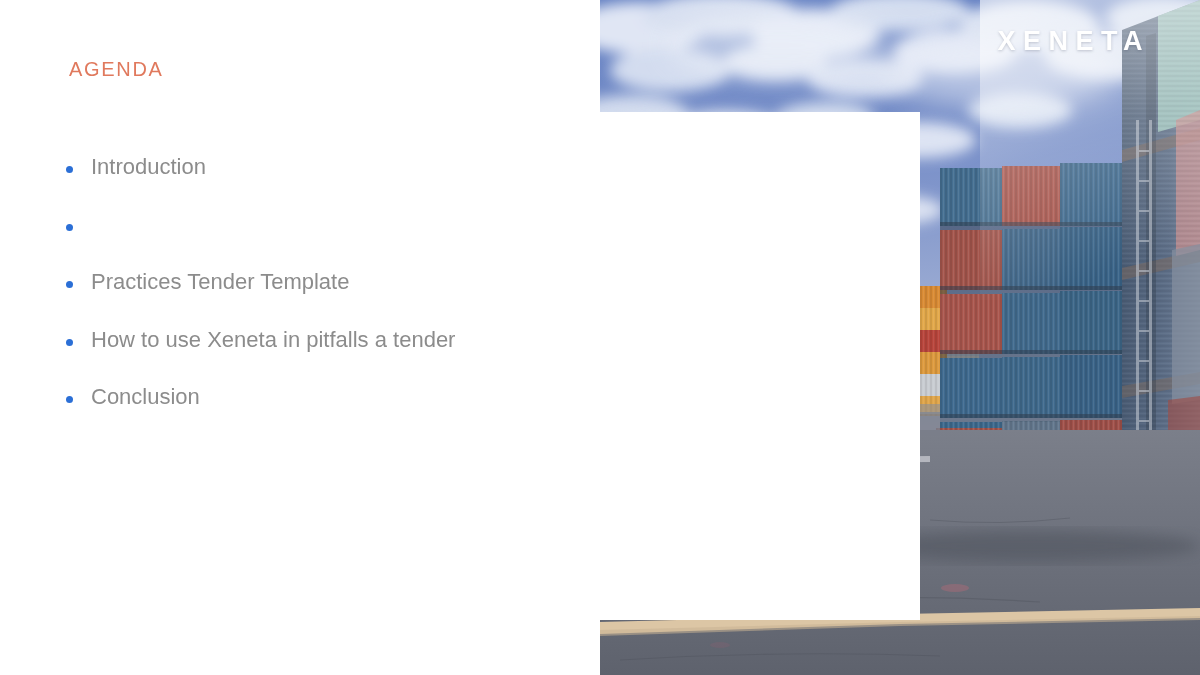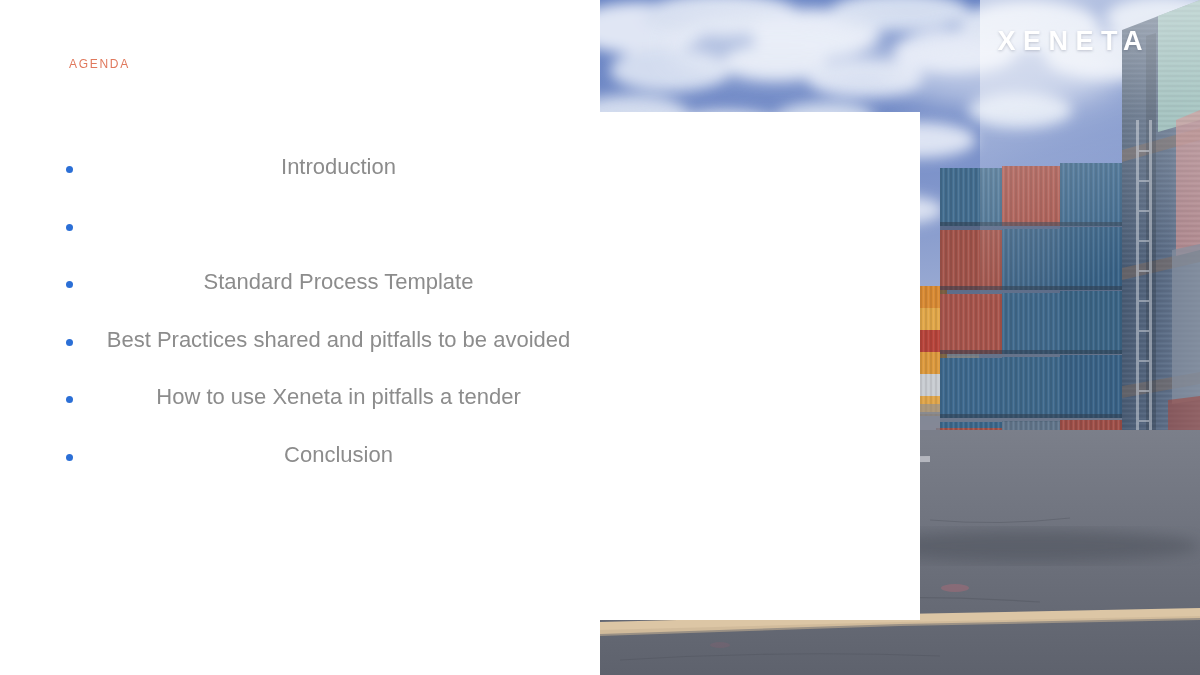--- a/index.html
+++ b/index.html
@@ -48,40 +48,39 @@
     line-height:1;
     font-family:"Liberation Sans", sans-serif;
     text-shadow:0 1px 3px rgba(60,70,95,.28);
     user-select:none;
   }
 
   
   .agenda-label {
     position:absolute;
     left:69px; top:57px;
-    font-size:12px;
+    font-size:20px;
     letter-spacing:1.7px;
     color:#e0795d;
     font-weight:400;
     line-height:1.2;
   }
 
   .bullet-list {
     position:absolute;
     left:66px; top:156px;
     width:520px;
     list-style:none;
   }
   .bullet-item {
     position:relative;
     display:flex;
     align-items:baseline;
     height:57.6px;
     padding-left:25px;
-    justify-content:center;
   }
   .bullet-dot {
     position:absolute;
     left:0; top:10px;
     width:7px; height:7px;
     border-radius:50%;
     background:#2b6fd6;
   }
   .bullet-text {
     font-size:22px;
@@ -326,25 +325,21 @@
   <ul class="bullet-list">
     <li class="bullet-item">
       <span class="bullet-dot"></span>
       <span class="bullet-text">Introduction</span>
     </li>
     <li class="bullet-item">
       <span class="bullet-dot"></span>
     </li>
     <li class="bullet-item">
       <span class="bullet-dot"></span>
-      <span class="bullet-text">Standard Process Template</span>
-    </li>
-    <li class="bullet-item">
-      <span class="bullet-dot"></span>
-      <span class="bullet-text">Best Practices shared and pitfalls to be avoided</span>
+      <span class="bullet-text">Practices Tender Template</span>
     </li>
     <li class="bullet-item">
       <span class="bullet-dot"></span>
       <span class="bullet-text">How to use Xeneta in pitfalls a tender</span>
     </li>
     <li class="bullet-item">
       <span class="bullet-dot"></span>
       <span class="bullet-text">Conclusion</span>
     </li>
   </ul>

